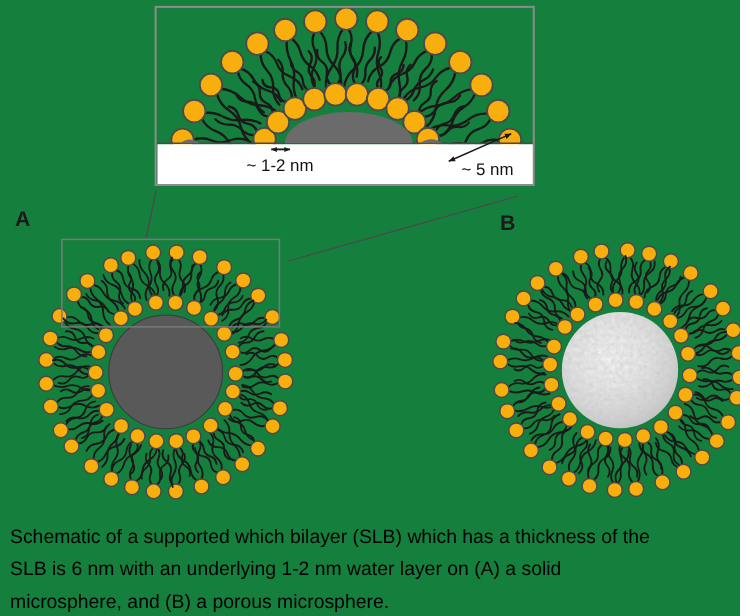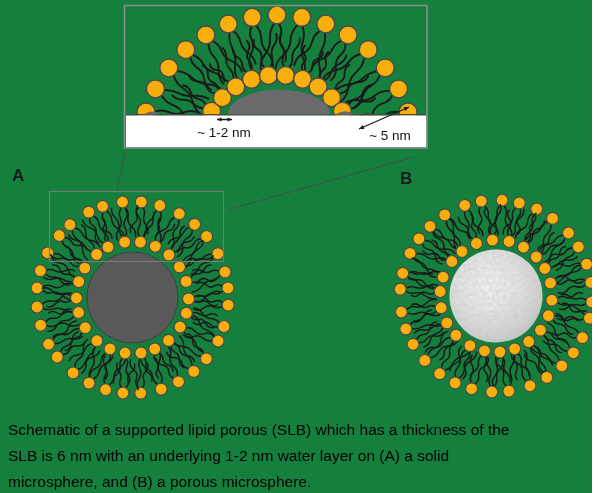--- a/index.html
+++ b/index.html
@@ -498,17 +498,17 @@
     <rect id="zoomRect" x="49.5" y="191.5" width="174" height="70" fill="none" stroke-width="1.2" stroke="#787878"></rect>
 
     <line id="callout1" x1="125" y1="152" x2="117" y2="190" stroke-width="1" stroke="#4A4A4A"></line>
     <line id="callout2" x1="414" y1="157" x2="230" y2="209" stroke-width="1" stroke="#4A4A4A"></line>
 
     <text class="panel-label" x="12" y="181">A</text>
     <text class="panel-label" x="400" y="184">B</text>
   </svg>
 
   <div class="caption">
-    <div>Schematic of a supported lipid porous (SLB) which has a thickness of the</div>
+    <div>Schematic of a supported which bilayer (SLB) which has a thickness of the</div>
     <div>SLB is 6 nm with an underlying 1-2 nm water layer on (A) a solid</div>
     <div>microsphere, and (B) a porous microsphere.</div>
   </div>
 </div>
 
 </body></html>

